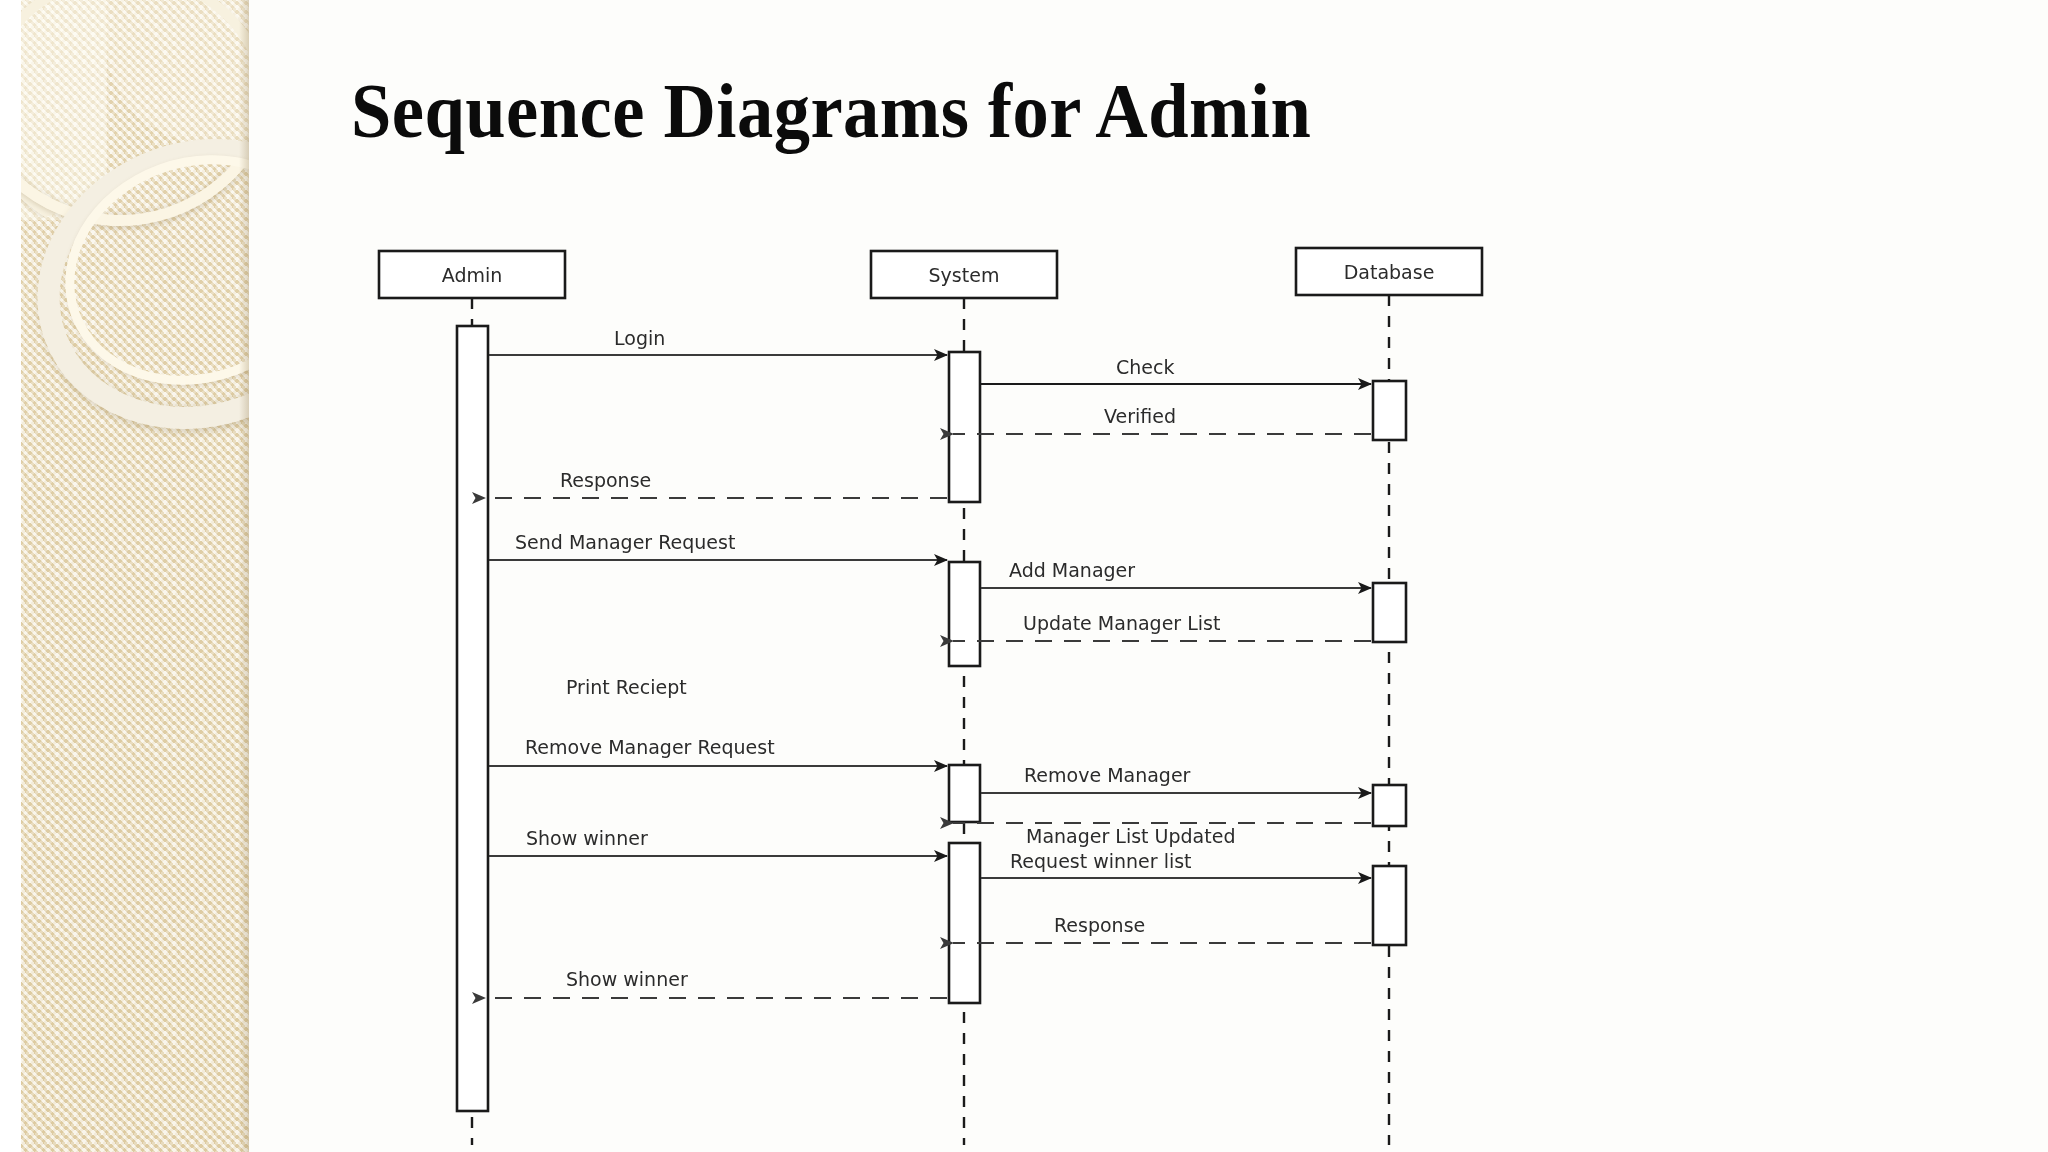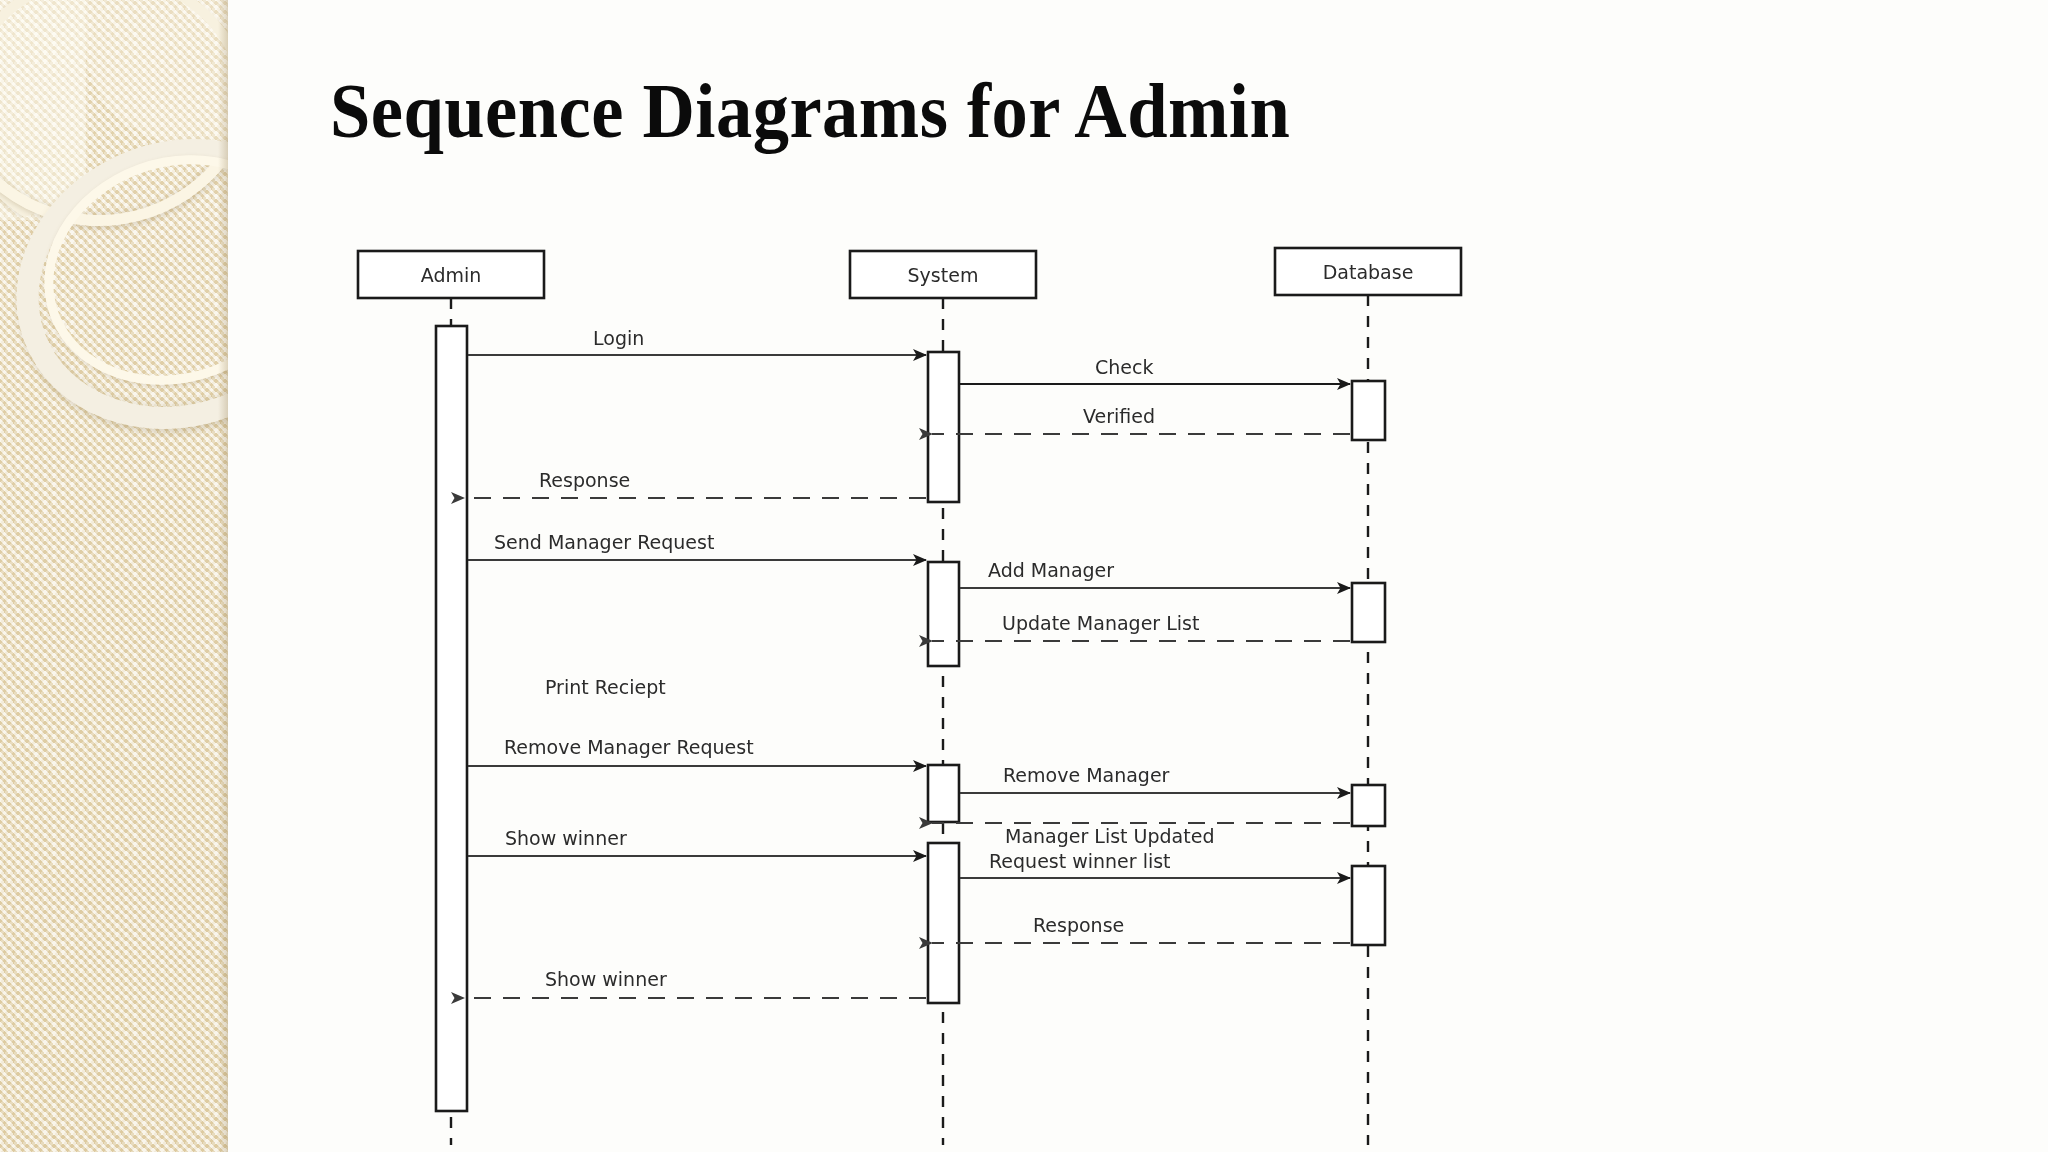--- a/index.html
+++ b/index.html
@@ -3,21 +3,21 @@
 <meta charset="utf-8">
 <style>
   html,body{margin:0;padding:0;}
   body{
     width:2048px;height:1152px;
     background:#ffffff;
     font-family:"Liberation Sans",sans-serif;
     overflow:hidden;
     position:relative;
   }
-  .slide{position:absolute;inset:0;background:#fdfdfb;}
+  .slide{position:absolute;inset:0;background:#fdfdfb;margin-left:21px;}
 
   
   .deco-band{
     position:absolute;left:0;top:0;width:228px;height:1152px;
     background-color:#ecdfbe;
     background-image:
       repeating-linear-gradient(45deg,  rgba(255,255,255,.55) 0 3px, rgba(210,188,140,.30) 3px 6px),
       repeating-linear-gradient(-45deg, rgba(255,255,255,.40) 0 3px, rgba(205,182,134,.22) 3px 6px),
       linear-gradient(180deg,#f2e8cd 0%,#ecdfbe 35%,#e8d9b4 100%);
     background-size:9px 9px,9px 9px,100% 100%;

